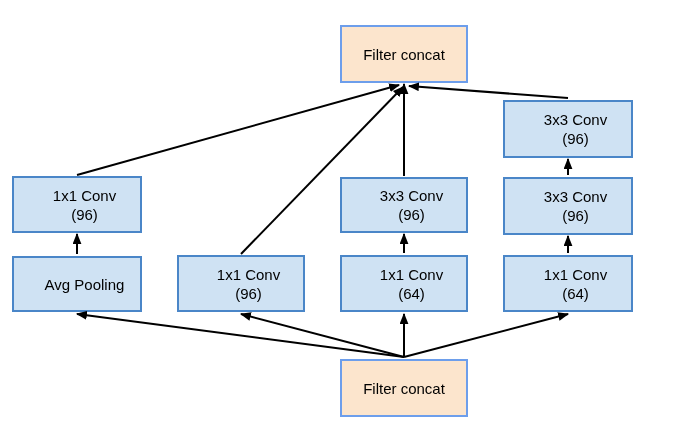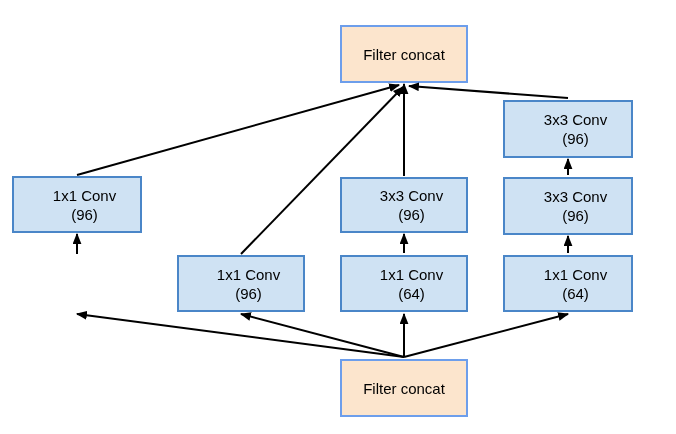--- a/index.html
+++ b/index.html
@@ -74,20 +74,23 @@
   <div class="node conv" style="left:340px;top:177px;width:128px;height:56px">
     <span>3x3 Conv</span>
     <span>(96)</span>
   </div>
 
   <div class="node conv" style="left:503px;top:177px;width:130px;height:58px">
     <span>3x3 Conv</span>
     <span>(96)</span>
   </div>
 
+  <div class="node conv" style="left:12px;top:256px;width:130px;height:56px">
+    <span>Avg Pooling</span>
+  </div>
 
   <div class="node conv" style="left:177px;top:255px;width:128px;height:57px">
     <span>1x1 Conv</span>
     <span>(96)</span>
   </div>
 
   <div class="node conv" style="left:340px;top:255px;width:128px;height:57px">
     <span>1x1 Conv</span>
     <span>(64)</span>
   </div>

